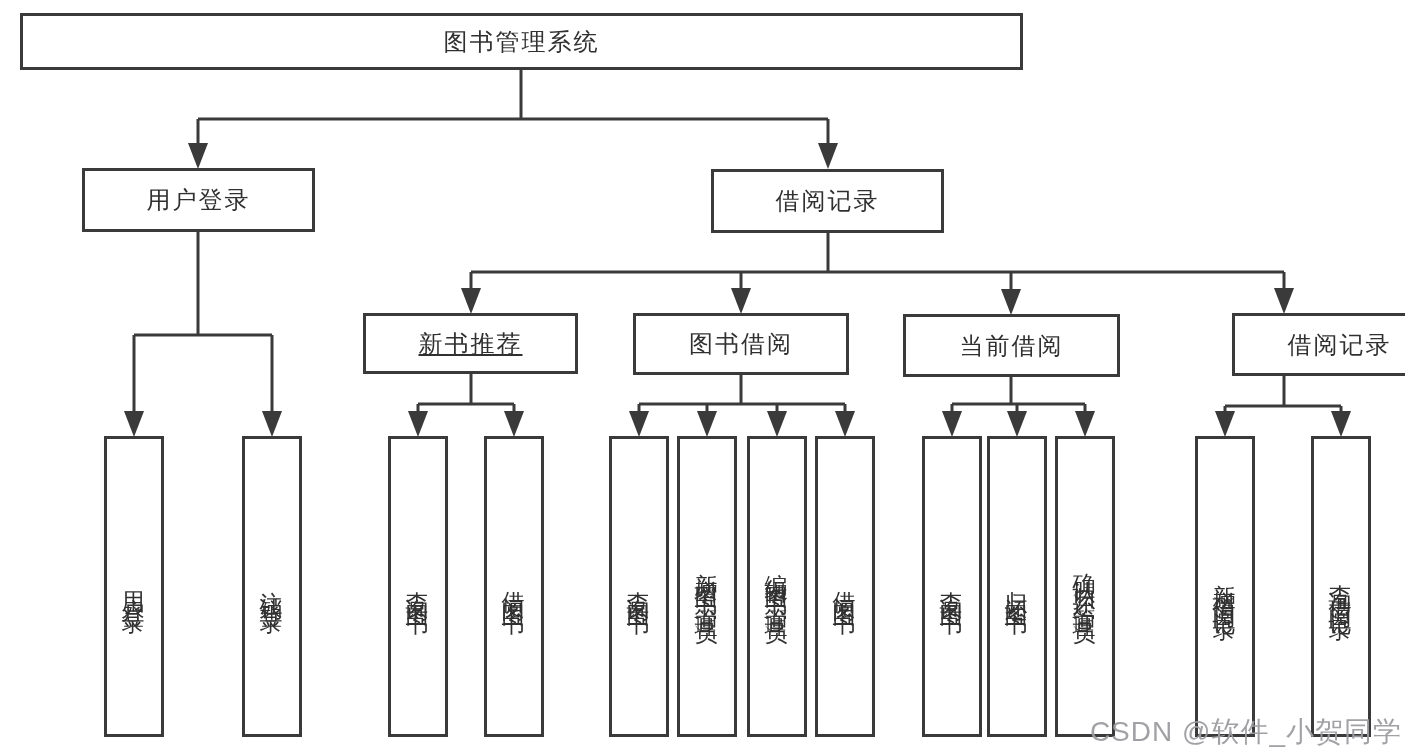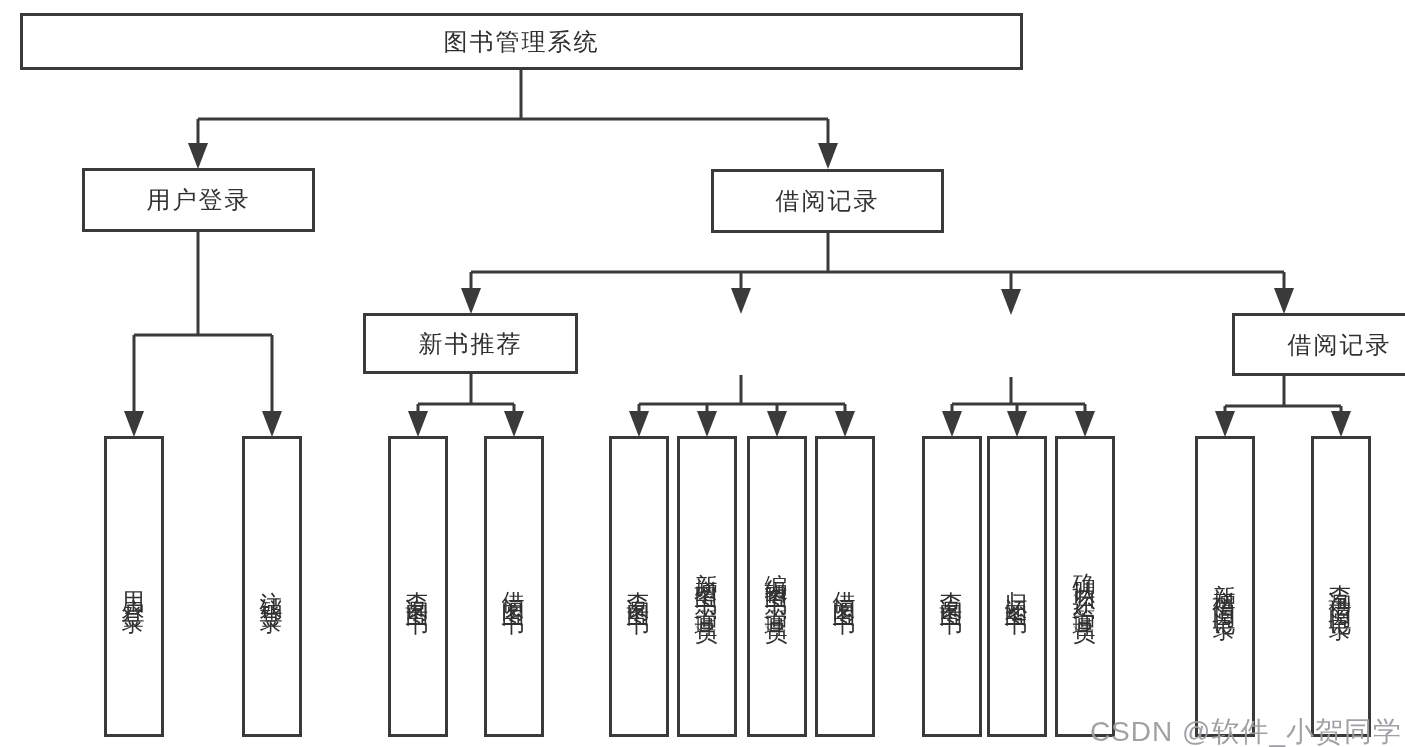--- a/index.html
+++ b/index.html
@@ -69,22 +69,28 @@
     <span>图书管理系统</span>
   </div>
 
   <div class="box" style="left:82px; top:168px; width:233px; height:64px;">
     <span>用户登录</span>
   </div>
   <div class="box" style="left:711px; top:169px; width:233px; height:64px;">
     <span>借阅记录</span>
   </div>
 
-  <div class="box" style="left:363px; top:313px; width:215px; height:61px;">
+  <div class="box" style="left:363px; top:313px; width:215px; height:61px;text-decoration:underline;">
     <span>新书推荐</span>
+  </div>
+  <div class="box" style="left:633px; top:313px; width:216px; height:62px;">
+    <span>图书借阅</span>
+  </div>
+  <div class="box" style="left:903px; top:314px; width:217px; height:63px;">
+    <span>当前借阅</span>
   </div>
   <div class="box" style="left:1232px; top:313px; width:215px; height:63px;">
     <span>借阅记录</span>
   </div>
 
   <div class="vbox" style="left:104px; top:436px; width:60px; height:301px;">
     <span>用户登录</span>
   </div>
   <div class="vbox" style="left:242px; top:436px; width:60px; height:301px;">
     <span>注销登录</span>

